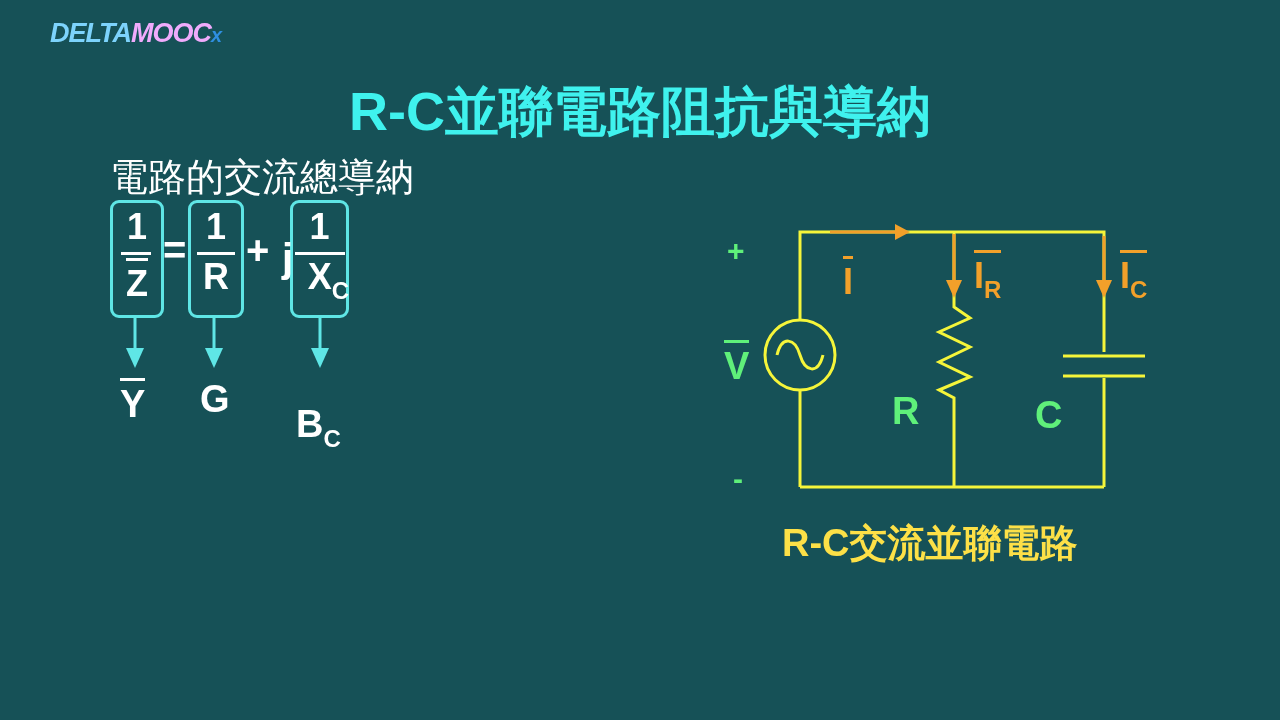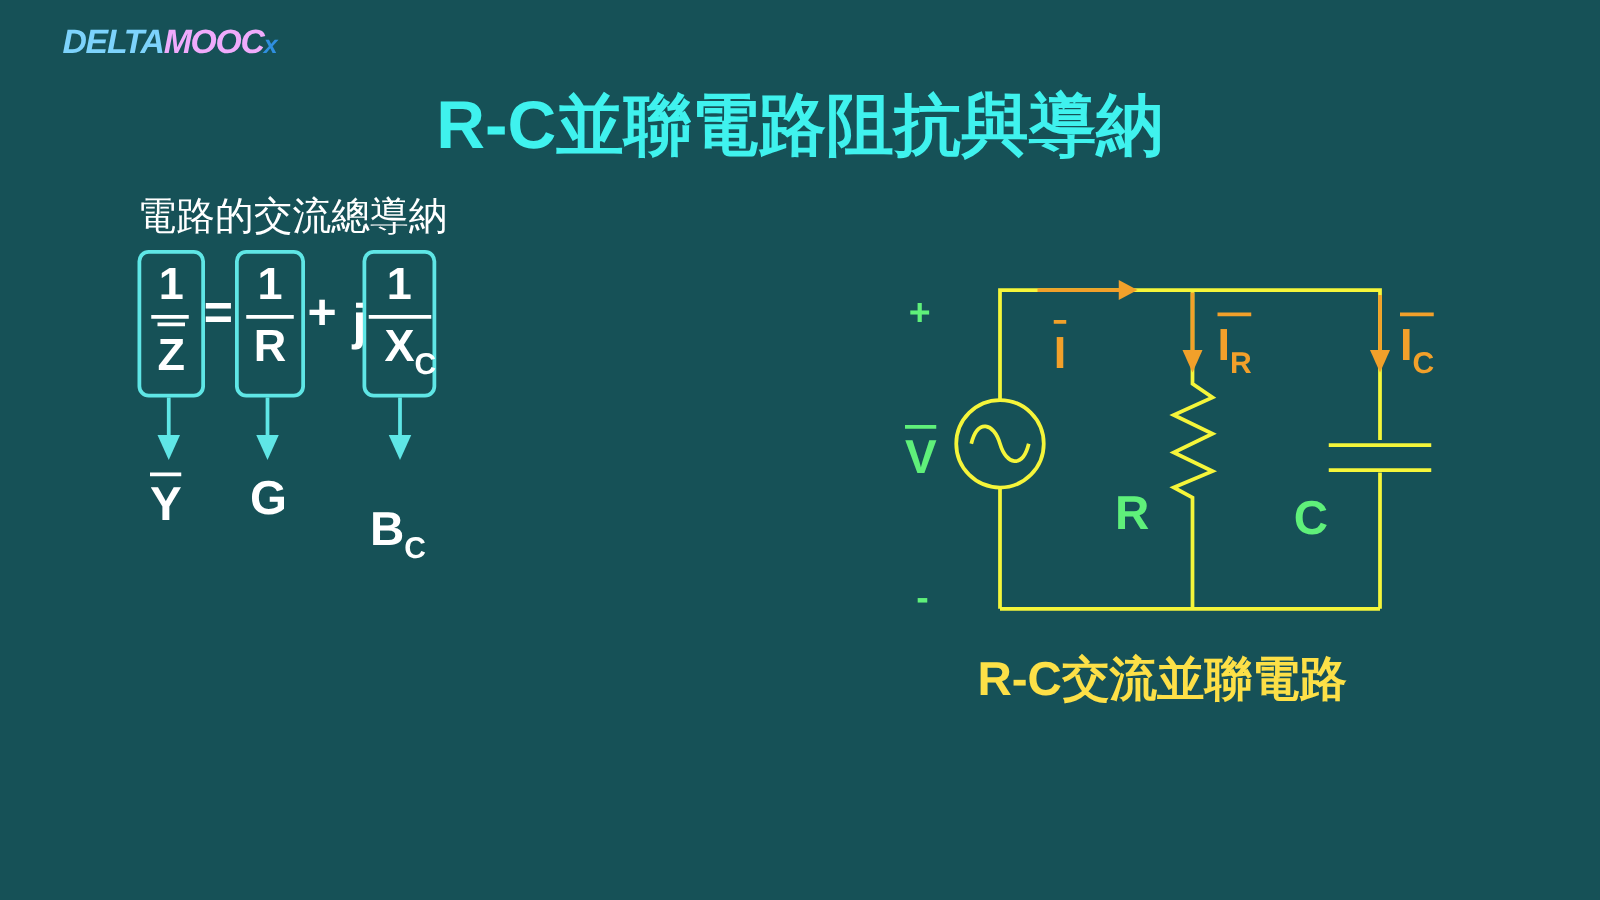--- a/index.html
+++ b/index.html
@@ -3,22 +3,22 @@
 <meta charset="utf-8">
 <style>
   html, body { margin:0; padding:0; }
   body { width:1280px; height:720px; background:#165157; position:relative; overflow:hidden;
          font-family:"Liberation Sans", "DejaVu Sans", sans-serif; }
   .abs { position:absolute; }
   .logo { left:38px; top:18px; font-weight:bold; font-size:27px; letter-spacing:-1px; font-style:italic; }
   .logo .a { color:#7dd3fc;margin-left:12px; }
   .logo .b { color:#f0abfc; }
   .logo .c { color:#2f8fe0; font-size:20px; }
-  .title { left:0; width:1280px; top:64px; text-align:center; color:#3ff2ee; font-weight:bold; font-size:54px; }
-  .subtitle { left:110px; top:152px; color:#ffffff; font-size:31px; }
+  .title { left:0; width:1280px; top:76px; text-align:center; color:#3ff2ee; font-weight:bold; font-size:54px; }
+  .subtitle { left:110px; top:152px; color:#ffffff; font-size:38px; }
   .box { border:3px solid #5fe6e6; border-radius:9px; box-sizing:border-box; }
   .frac { color:#ffffff; font-weight:bold; font-size:36px; text-align:center; }
   .eqsym { color:#ffffff; font-weight:bold; font-size:40px; }
   .result { color:#ffffff; font-weight:bold; font-size:38px; }
   .sub { font-size:24px; position:relative; top:10px; }
   .overbar { display:inline-block; border-top:3px solid currentColor; padding-top:2px; }
   .lbl-green { color:#5ff07a; font-weight:bold; }
   .lbl-orange { color:#f2a02a; font-weight:bold; }
   .caption { left:782px; top:518px; color:#fde047; font-weight:bold; font-size:38px; }
 </style>

